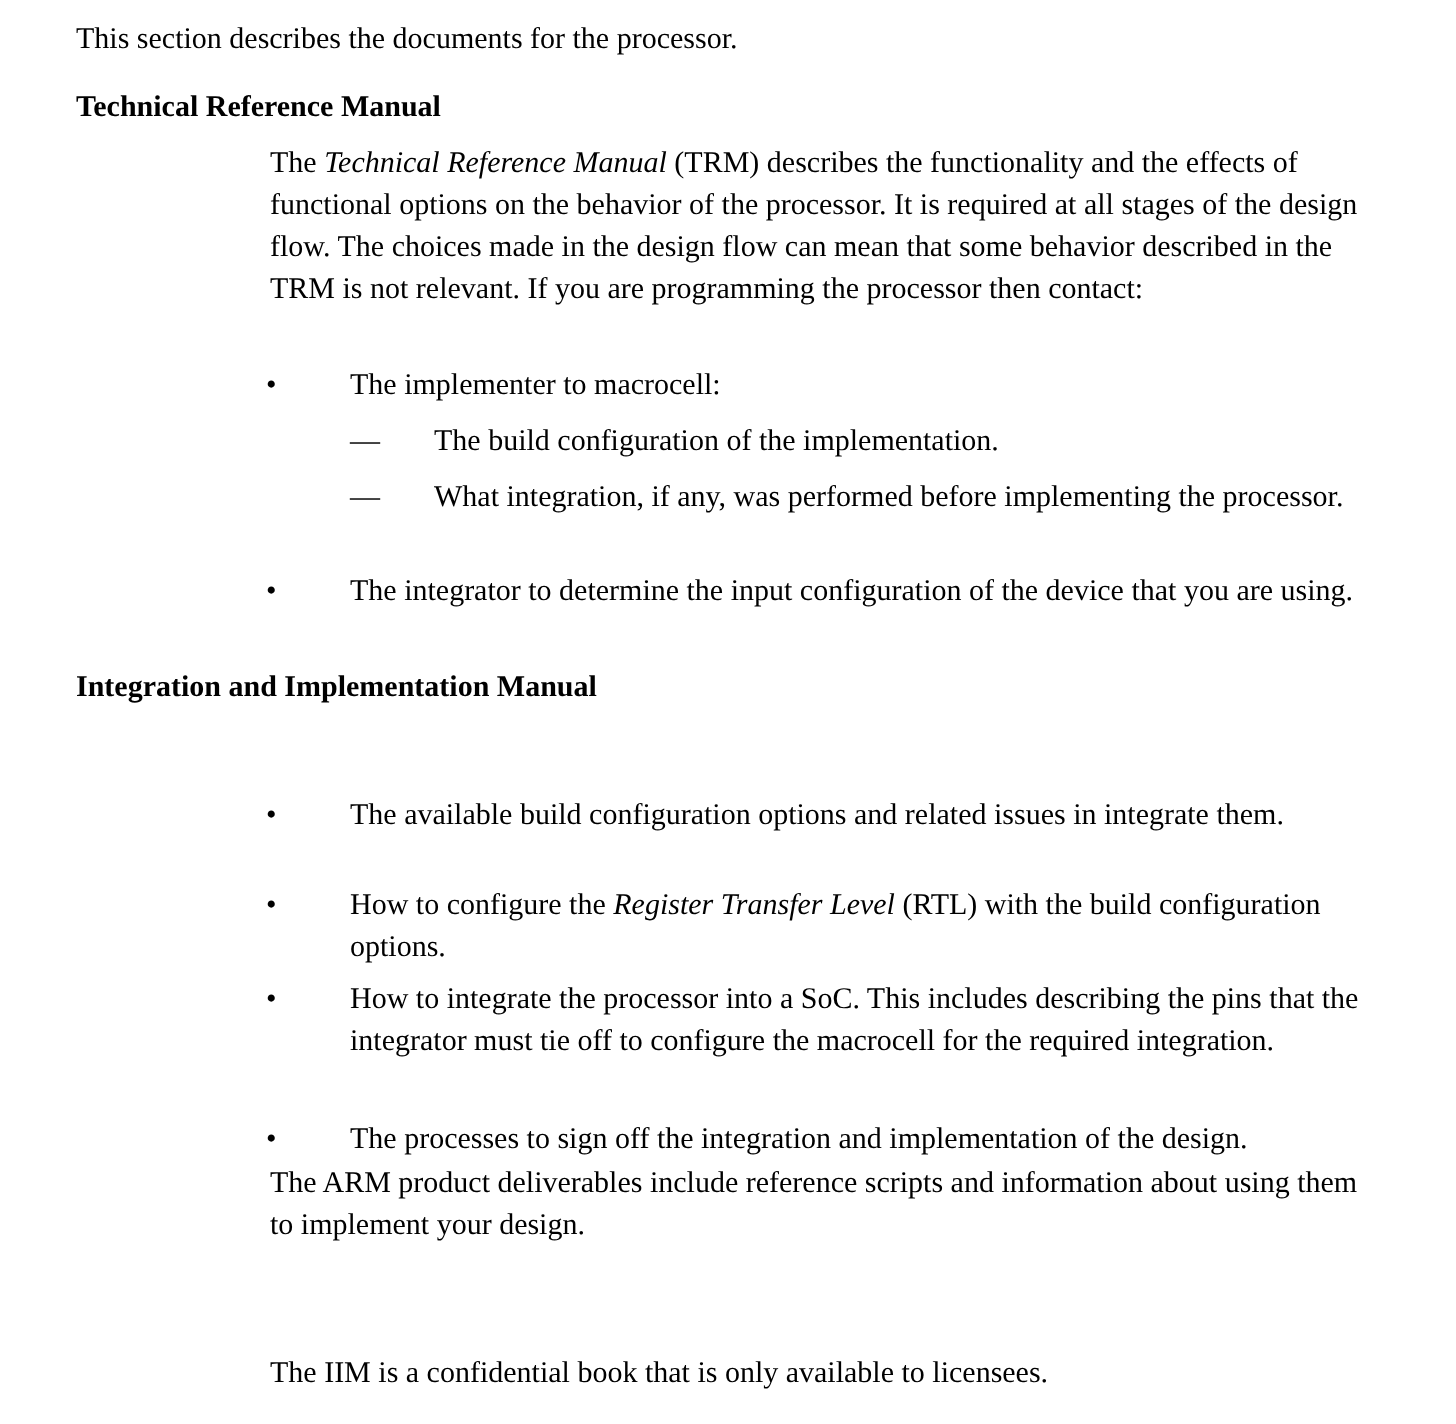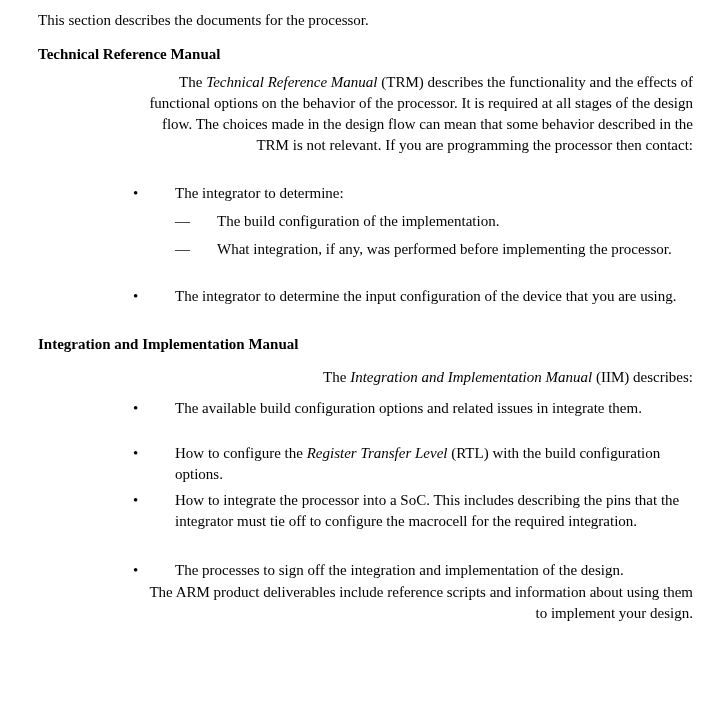--- a/index.html
+++ b/index.html
@@ -36,21 +36,20 @@
     font-size: 15px;
     line-height: 21px;
   }
   .heading-1 { position: absolute; left: 38px; top: 44px; }
   .heading-2 { position: absolute; left: 38px; top: 334px; }
 
   .body-para {
     position: absolute;
     left: 135px;
     width: 558px;
-    text-align: right;
   }
   .p-trm      { top: 72px; }
   .p-iim-lead { top: 367px; }
   .p-arm      { top: 582px; }
   .p-ref      { top: 624px; }
   .p-conf     { top: 677px; }
 
   
   .bullet {
     position: absolute;
@@ -97,43 +96,40 @@
   <div class="intro">This section describes the documents for the processor.</div>
 
   <div class="heading heading-1">Technical Reference Manual</div>
 
   <div class="body-para p-trm">
     <span>The </span><i>Technical Reference Manual</i><span> (TRM) describes the functionality and the effects of functional options on the behavior of the processor. It is required at all stages of the design flow. The choices made in the design flow can mean that some behavior described in the TRM is not relevant. If you are programming the processor then contact:</span>
   </div>
 
   <div class="bullet lvl1 b1-implementer">
     <span class="marker">•</span>
-    <span class="btext">The integrator to determine:</span>
+    <span class="btext">The implementer to macrocell:</span>
   </div>
 
   <div class="bullet lvl2 b2-build">
     <span class="marker">—</span>
     <span class="btext">The build configuration of the implementation.</span>
   </div>
 
   <div class="bullet lvl2 b2-what">
     <span class="marker">—</span>
     <span class="btext">What integration, if any, was performed before implementing the processor.</span>
   </div>
 
   <div class="bullet lvl1 b1-integrator">
     <span class="marker">•</span>
     <span class="btext">The integrator to determine the input configuration of the device that you are using.</span>
   </div>
 
   <div class="heading heading-2">Integration and Implementation Manual</div>
 
-  <div class="body-para p-iim-lead">
-    <span>The </span><i>Integration and Implementation Manual</i><span> (IIM) describes:</span>
-  </div>
 
   <div class="bullet lvl1 b1-available">
     <span class="marker">•</span>
     <span class="btext">The available build configuration options and related issues in integrate them.</span>
   </div>
 
   <div class="bullet lvl1 b1-configure">
     <span class="marker">•</span>
     <span class="btext"><span>How to configure the </span><i>Register Transfer Level</i><span> (RTL) with the build configuration options.</span></span>
   </div>
@@ -144,14 +140,15 @@
   </div>
 
   <div class="bullet lvl1 b1-processes">
     <span class="marker">•</span>
     <span class="btext">The processes to sign off the integration and implementation of the design.</span>
   </div>
 
   <div class="body-para p-arm">The ARM product deliverables include reference scripts and information about using them to implement your design.</div>
 
 
+  <div class="body-para p-conf">The IIM is a confidential book that is only available to licensees.</div>
 
 </div>
 
 </body></html>

